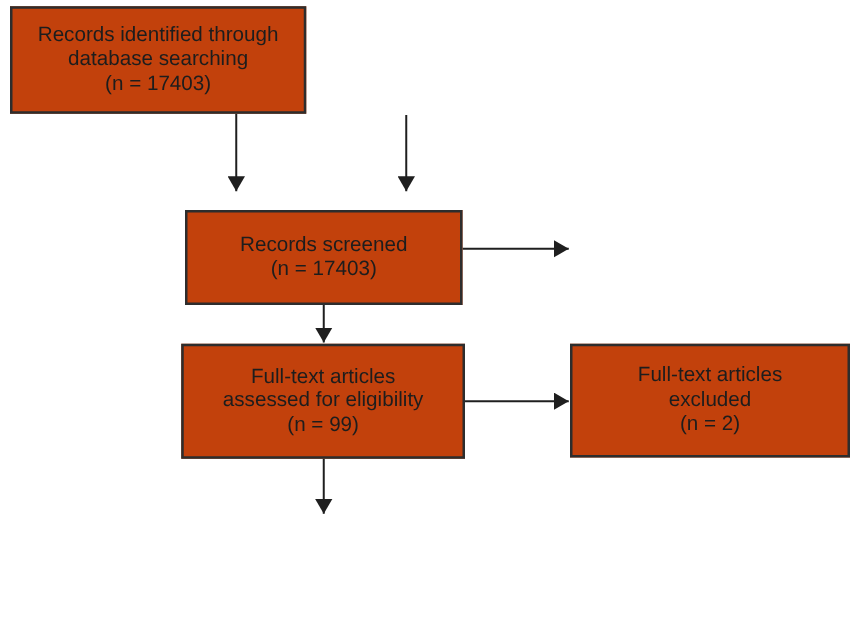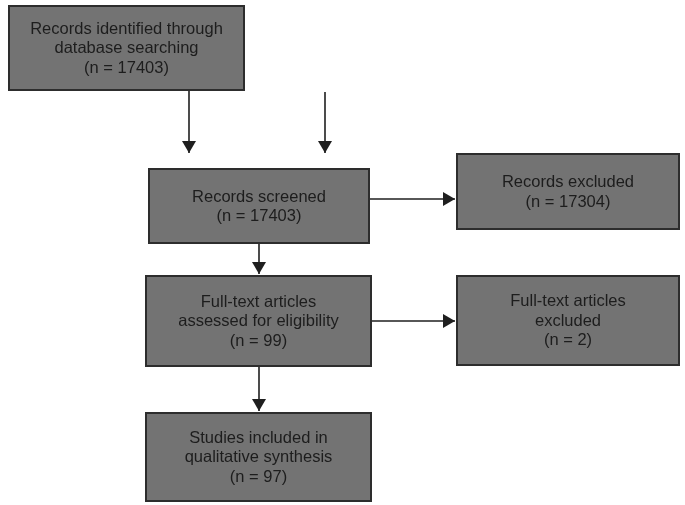--- a/index.html
+++ b/index.html
@@ -7,21 +7,21 @@
     position:relative;
     width:685px;height:505px;
     background:var(--background,#ffffff);
     font-family:"Liberation Sans","DejaVu Sans",sans-serif;
     overflow:hidden;
   }
   .box{
     position:absolute;
     box-sizing:border-box;
     border:2px solid var(--box-border,#2d2d2d);
-    background:#737373;
+    background:#c2410c;
     display:flex;
     align-items:center;
     justify-content:center;
     text-align:center;
     white-space:pre-line;
     font-size:16.5px;
     line-height:19.5px;
     color:var(--text-color,#1d1d1d);
     padding:2px 4px;
   }
@@ -62,25 +62,20 @@
     <line class="arrow" x1="259" y1="230" x2="259" y2="274" marker-end="url(#ah)"></line>
     <line class="arrow" x1="372" y1="321" x2="455" y2="321" marker-end="url(#ah)"></line>
     <line class="arrow" x1="259" y1="367" x2="259" y2="411" marker-end="url(#ah)"></line>
   </svg>
 
   <div class="box b0">Records identified through
 database searching
 (n = 17403)</div>
   <div class="box b2">Records screened
 (n = 17403)</div>
-  <div class="box b3">Records excluded
-(n = 17304)</div>
   <div class="box b4">Full-text articles
 assessed for eligibility
 (n = 99)</div>
   <div class="box b5">Full-text articles
 excluded
 (n = 2)</div>
-  <div class="box b6">Studies included in
-qualitative synthesis
-(n = 97)</div>
 
 </div>
 
 </body></html>

